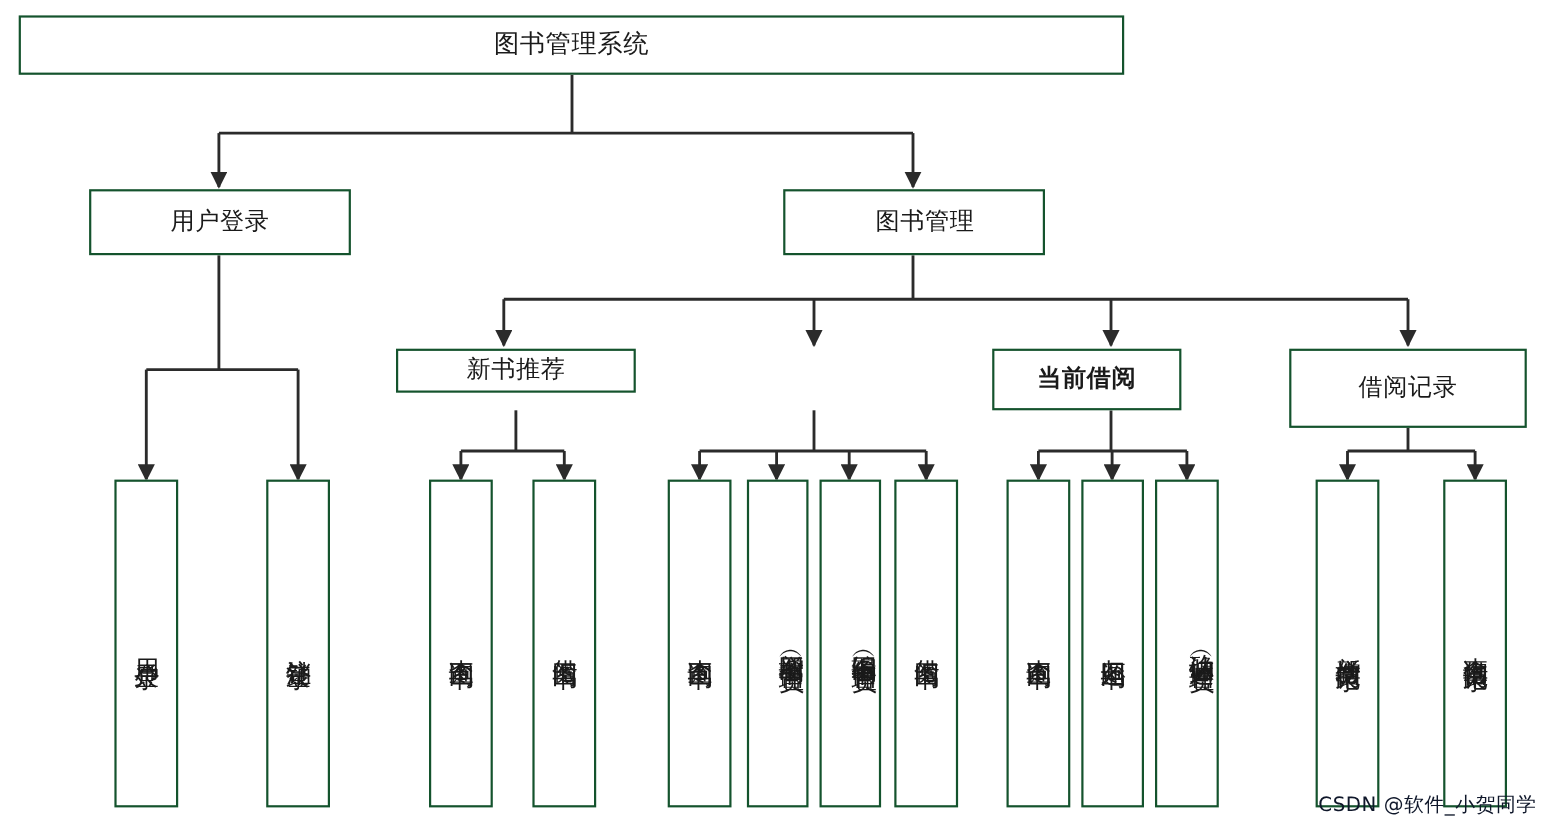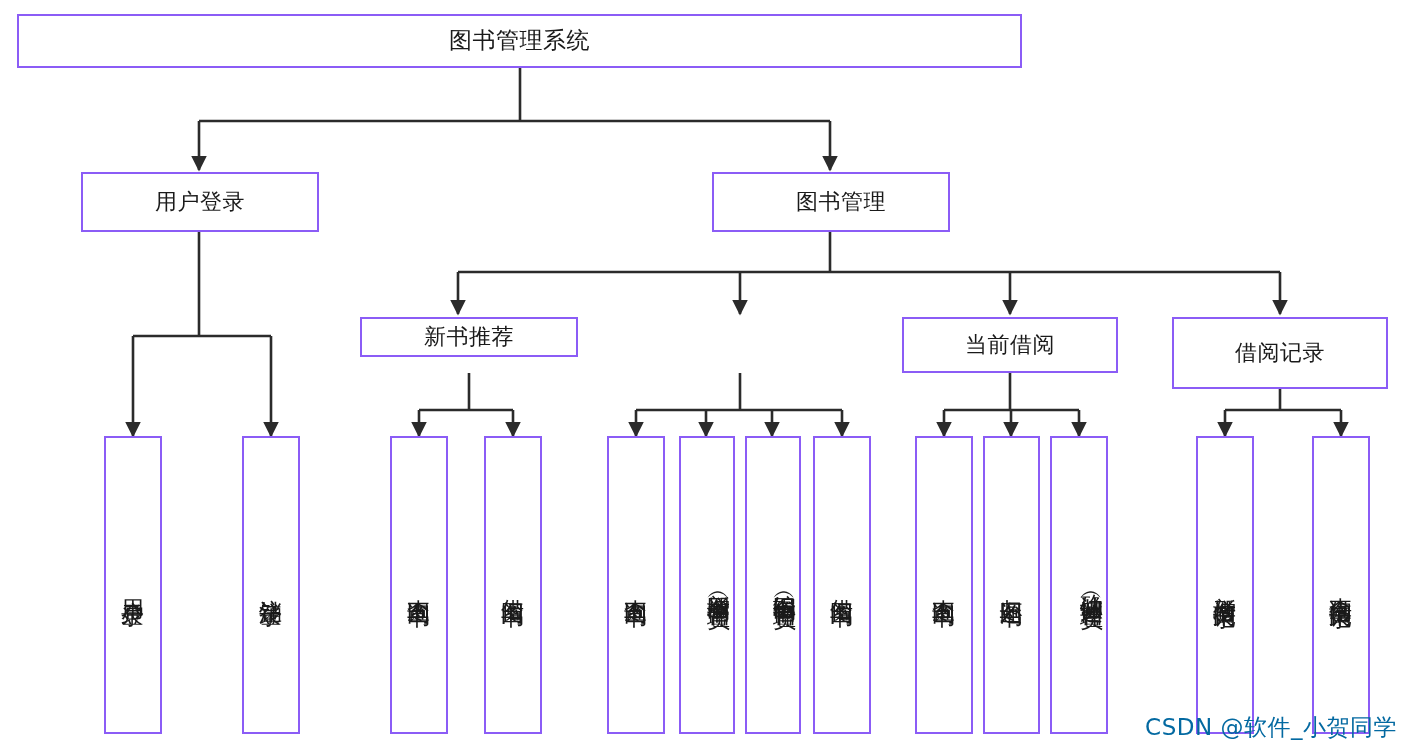--- a/index.html
+++ b/index.html
@@ -22,21 +22,21 @@
     position: absolute;
     left: 0;
     top: 0;
     width: 1405px;
     height: 747px;
     pointer-events: none;
   }
   .node {
     position: absolute;
     box-sizing: border-box;
-    border: 2px solid #8b5cf6;
+    border: 2px solid #14532d;
     background: #ffffff;
     display: flex;
     align-items: center;
     justify-content: center;
     color: #1a1a1a;
     text-align: center;
   }
   .node-h {
     font-size: 22px;
     line-height: 1.2;
@@ -63,22 +63,22 @@
   .node-v.start-top {
     align-items: flex-start;
   }
   .node-v.center-v {
     align-items: center;
   }
   #watermark {
     position: absolute;
     right: 8px;
     bottom: 4px;
-    font-size: 23px;
-    color: #0369a1;
+    font-size: 18px;
+    color: #0f172a;
     white-space: nowrap;
     letter-spacing: 0.5px;
   }
 </style>
 </head>
 <body>
 
 <div id="diagram-root">
 
   <svg id="edge-layer" viewBox="0 0 1405 747" width="1405" height="747" xmlns="http://www.w3.org/2000/svg">
@@ -141,21 +141,21 @@
 
   <div class="node node-h" style="left:712px; top:172px; width:238px; height:60px;padding-left:20px;">
     <span>图书管理</span>
   </div>
 
   <div class="node node-h" style="left:360px; top:317px; width:218px; height:40px;">
     <span>新书推荐</span>
   </div>
 
 
-  <div class="node node-h" style="left:902px; top:317px; width:216px; height:56px;">
+  <div class="node node-h" style="left:902px; top:317px; width:172px; height:56px;font-weight:bold;">
     <span>当前借阅</span>
   </div>
 
   <div class="node node-h" style="left:1172px; top:317px; width:216px; height:72px;">
     <span>借阅记录</span>
   </div>
 
   <div class="node node-v center-v" style="left:104px; top:436px; width:58px; height:298px;">
     <span class="vtext">用户登录</span>
   </div>

